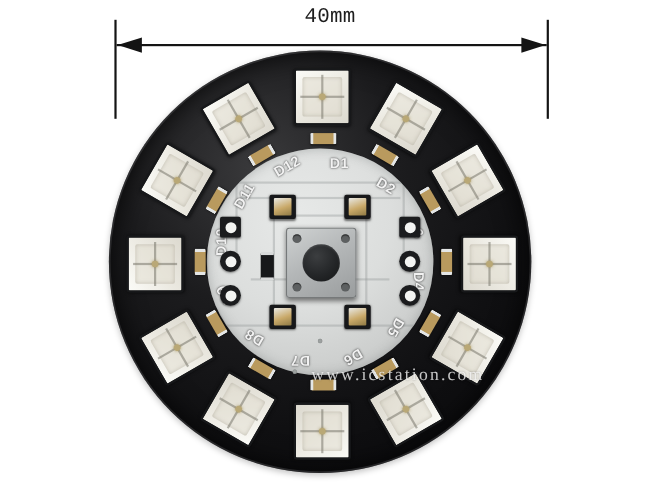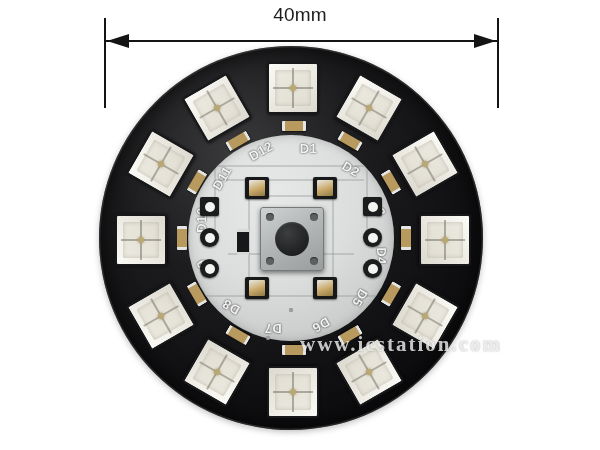--- a/index.html
+++ b/index.html
@@ -24,21 +24,21 @@
 
   
   .dim-label {
     position: absolute;
     left: 0; right: 0;
     top: 4px;
     text-align: center;
     font-size: 19px;
     color: #1d1d1d;
     letter-spacing: 0.2px;
-    font-family: Liberation Sans, sans-serif;
+    font-family: Liberation Mono, monospace;
   }
   .ext-line {
     position: absolute;
     width: 2px;
     background: #141414;
     top: 18px;
     height: 90px;
   }
   .ext-left  { left: 104px; }
   .ext-right { left: 497px; }
@@ -276,24 +276,24 @@
     font-family: "Liberation Serif", serif;
     pointer-events: none;
     white-space: nowrap;
   }
   #wm-big .c  { color: rgba(40,110,195,0.50); }
   #wm-big .s  { color: rgba(40,110,195,0.42); }
   #wm-big .dot{ color: rgba(225,70,40,0.45); }
   #wm-big .com{ color: rgba(60,150,70,0.42); }
   #wm-sub {
     position: absolute;
-    left: 300px;
+    left: 283px;
     top: 332px;
-    font-size: 21px;
-    font-weight: bold;
+    font-size: 16px;
+    font-weight: normal;
     font-family: "Liberation Serif", serif;
     color: rgba(250,250,250,0.78);
     letter-spacing: 2px;
     white-space: nowrap;
     pointer-events: none;
     text-shadow: 0 0 2px rgba(0,0,0,0.35);
   }
 </style>
 </head>
 <body>

